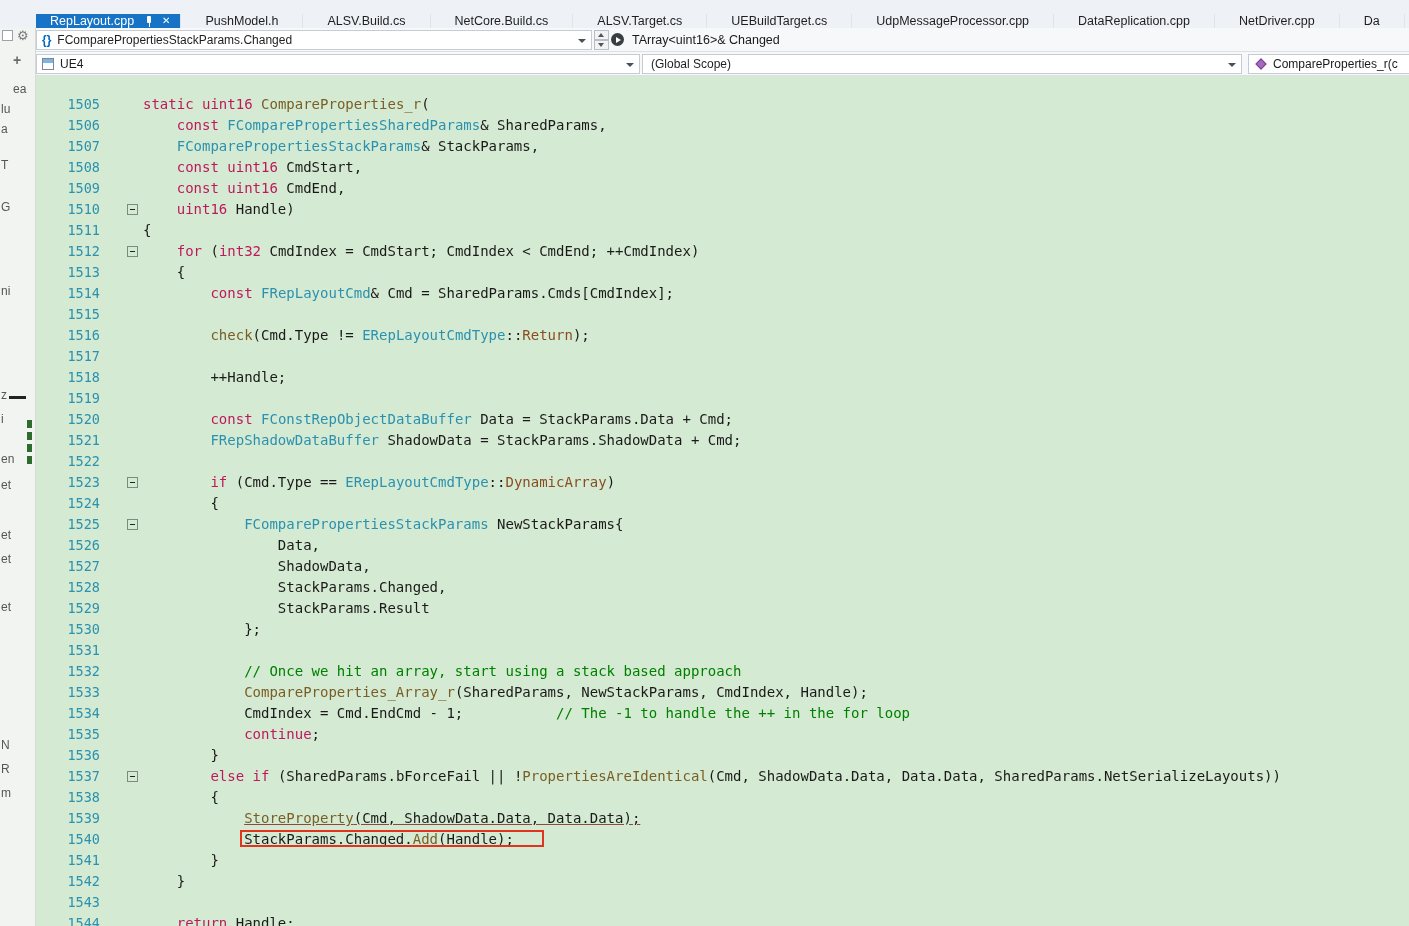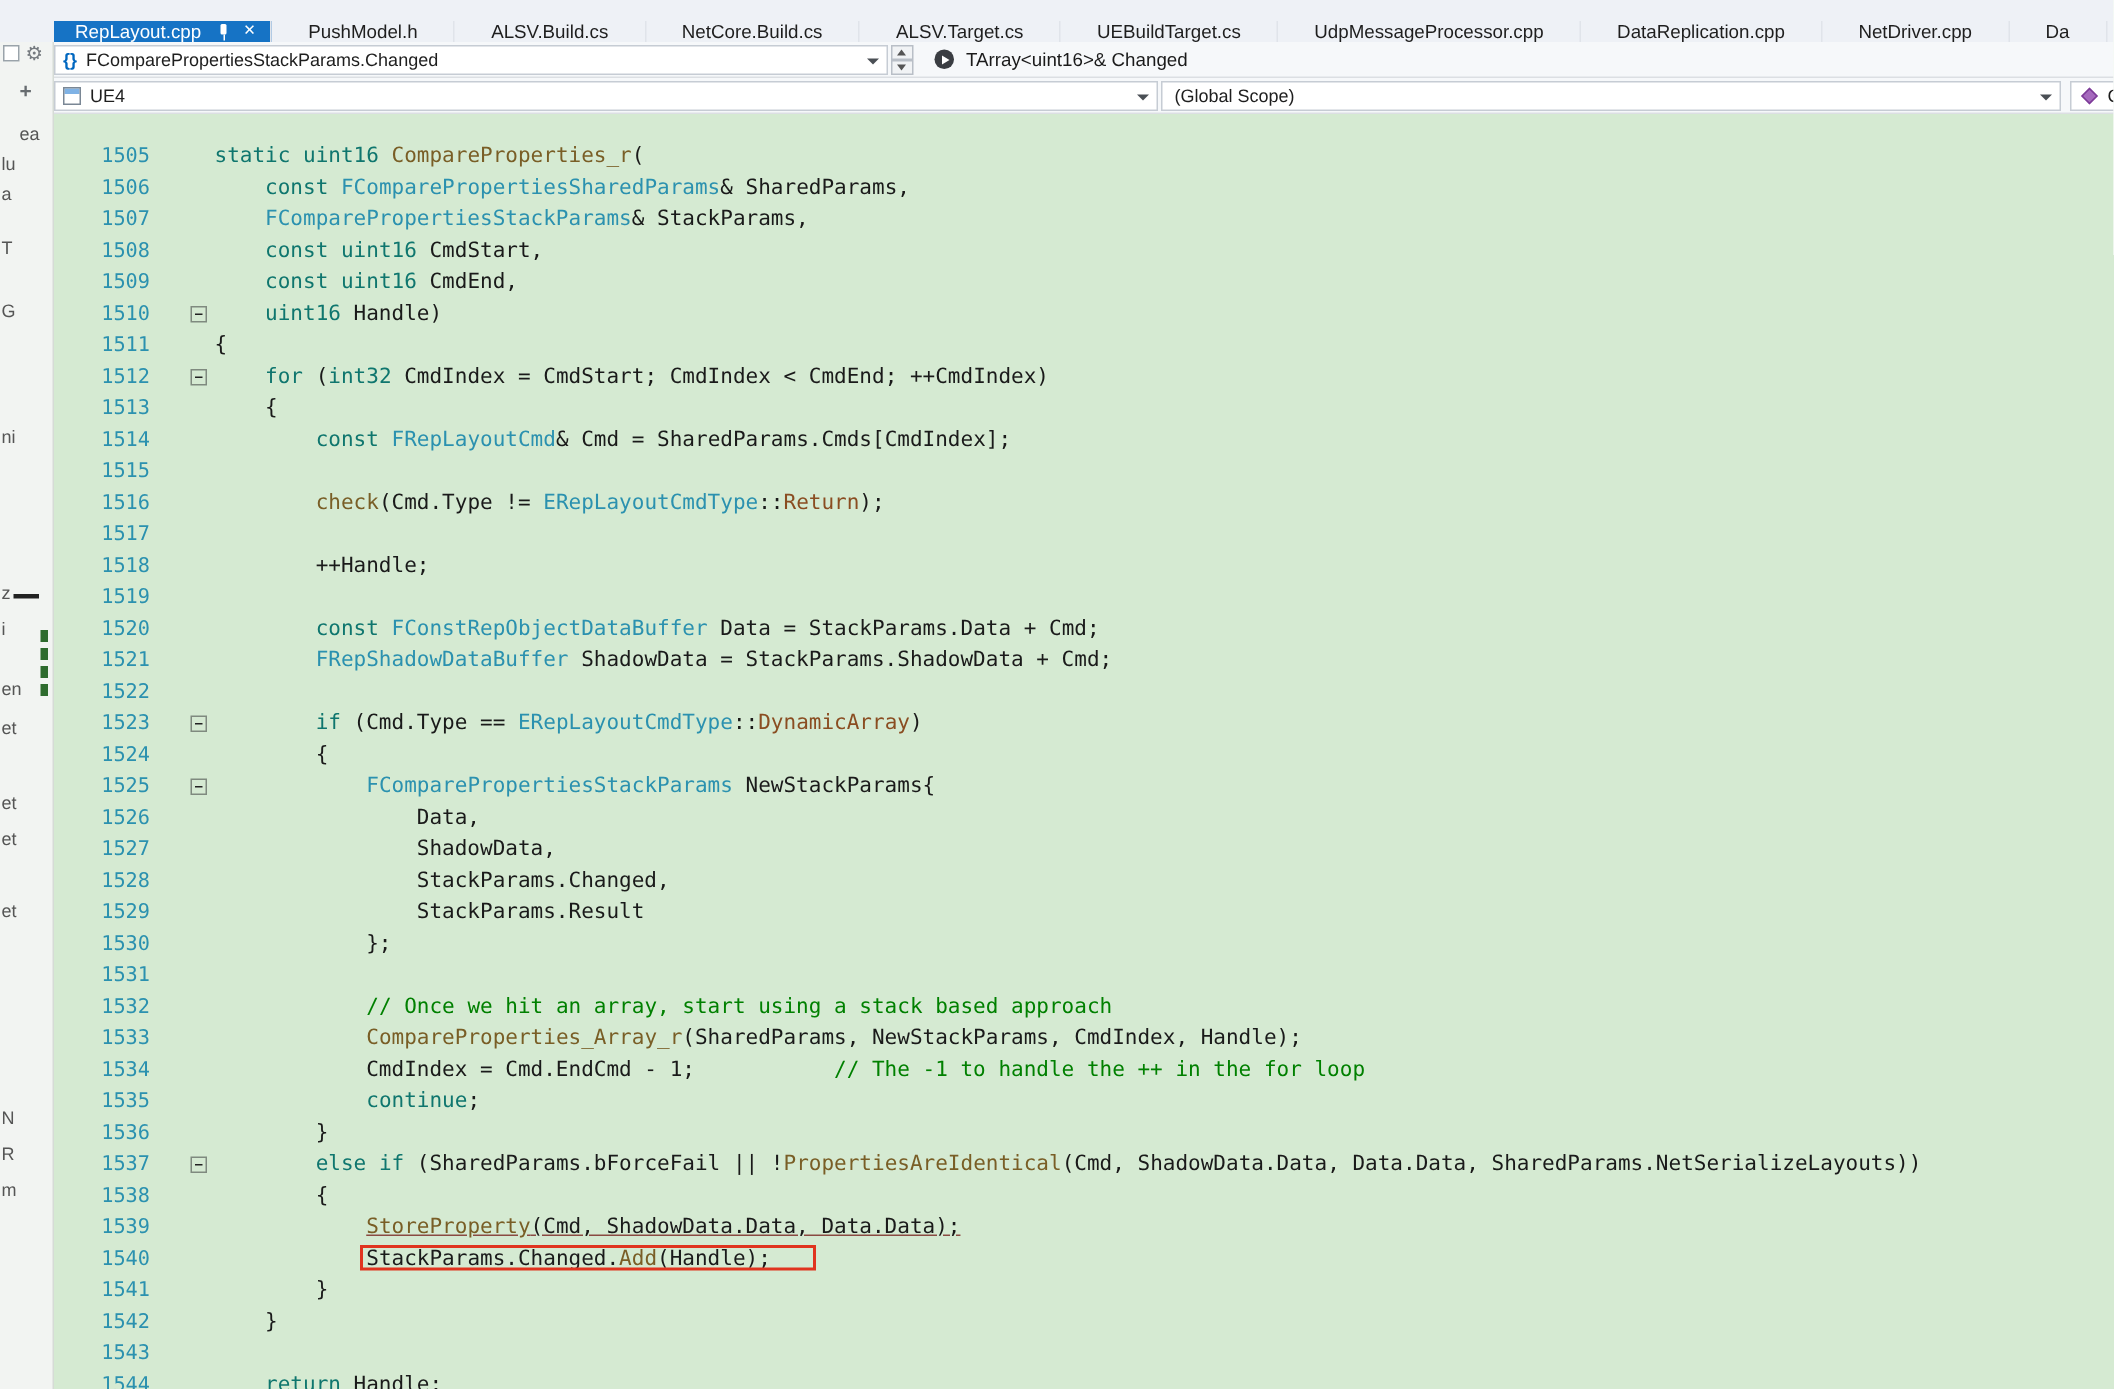--- a/index.html
+++ b/index.html
@@ -36,41 +36,41 @@
     font-size:12px;color:#1e1e1e;position:relative;overflow:hidden;white-space:nowrap}
   .dd{position:absolute;right:5px;top:8px;width:0;height:0;
     border-left:4px solid transparent;border-right:4px solid transparent;border-top:4px solid #4a4f55}
   .ctx{width:556px;padding:0 18px 0 5px}
   .va-icon{color:#0067c0;font-weight:bold;font-size:12px;margin-right:6px}
   .spinner{width:15px;height:20px;margin-left:2px;display:flex;flex-direction:column}
   .spin{flex:1;border:1px solid #b9bfc7;background:#f1f3f5;position:relative}
   .spin.up::after,.spin.down::after{content:"";position:absolute;left:3px}
   .spin.up::after{top:2.5px;border-left:3.5px solid transparent;border-right:3.5px solid transparent;border-bottom:4px solid #555}
   .spin.down::after{top:2.5px;border-left:3.5px solid transparent;border-right:3.5px solid transparent;border-top:4px solid #555}
-  .definition{display:flex;align-items:center;margin-left:14px;font-size:12.5px;color:#1a1a1a}
+  .definition{display:flex;align-items:center;margin-left:2px;font-size:12.5px;color:#1a1a1a}
   .def-icon{width:13px;height:13px;border-radius:50%;background:#3a3d42;margin-right:8px;position:relative;flex:none}
   .def-icon::after{content:"";position:absolute;left:4.5px;top:3.5px;
     border-left:5px solid #fff;border-top:3px solid transparent;border-bottom:3px solid transparent}
-  .proj{width:736px;padding:0 18px 0 5px}
+  .proj{width:604px;padding:0 18px 0 5px}
   .proj-icon{width:12px;height:12px;border:1px solid #7a8795;background:linear-gradient(#7fb2e5 0 4px,#fff 4px);margin-right:6px;flex:none}
   .scope{width:600px;margin-left:2px;padding:0 18px 0 8px}
   .member{display:flex;align-items:center;margin-left:6px;flex:1;height:20px;background:#fff;
     border:1px solid #c6ccd4;border-right:none;padding:0 4px;font-size:12px;color:#1a1a1a;white-space:nowrap;overflow:hidden}
   .method-icon{width:8px;height:8px;background:#a569bd;border:1px solid #7d3c98;transform:rotate(45deg);margin:0 8px 0 4px;flex:none}
 
   
   .editor{position:absolute;top:76px;left:36px;right:0;bottom:0;background:#d5ead2;overflow:hidden;padding-top:18px}
   .line{display:flex;height:21px;line-height:21px;
     font-family:"DejaVu Sans Mono","Liberation Mono",monospace;font-size:14px}
   .ln{width:64px;flex:none;text-align:right;color:#2b91af;font-size:13.5px}
   .foldcol{width:43px;flex:none;position:relative}
   .foldbox{position:absolute;left:27px;top:5px;width:11px;height:11px;border:1px solid #7f8a7f;background:transparent}
   .foldbox::after{content:"";position:absolute;left:2px;right:2px;top:4px;border-top:1px solid #222}
   .codetext{white-space:pre}
-  .c-k{color:#0f766e}
+  .c-k{color:#be185d}
   .c-t{color:#2b91af}
   .c-f{color:#795e26}
   .c-e{color:#8a4d21}
   .c-c{color:#008000}
   .c-p{color:#1a1a1a}
   .uline{text-decoration:underline;text-decoration-color:#8a4a42}
   .redbox{position:relative}
   .redbox::after{content:"";position:absolute;left:-4px;top:-1px;right:-30px;bottom:0;
     border:2px solid #e0341f;pointer-events:none}
 </style>

